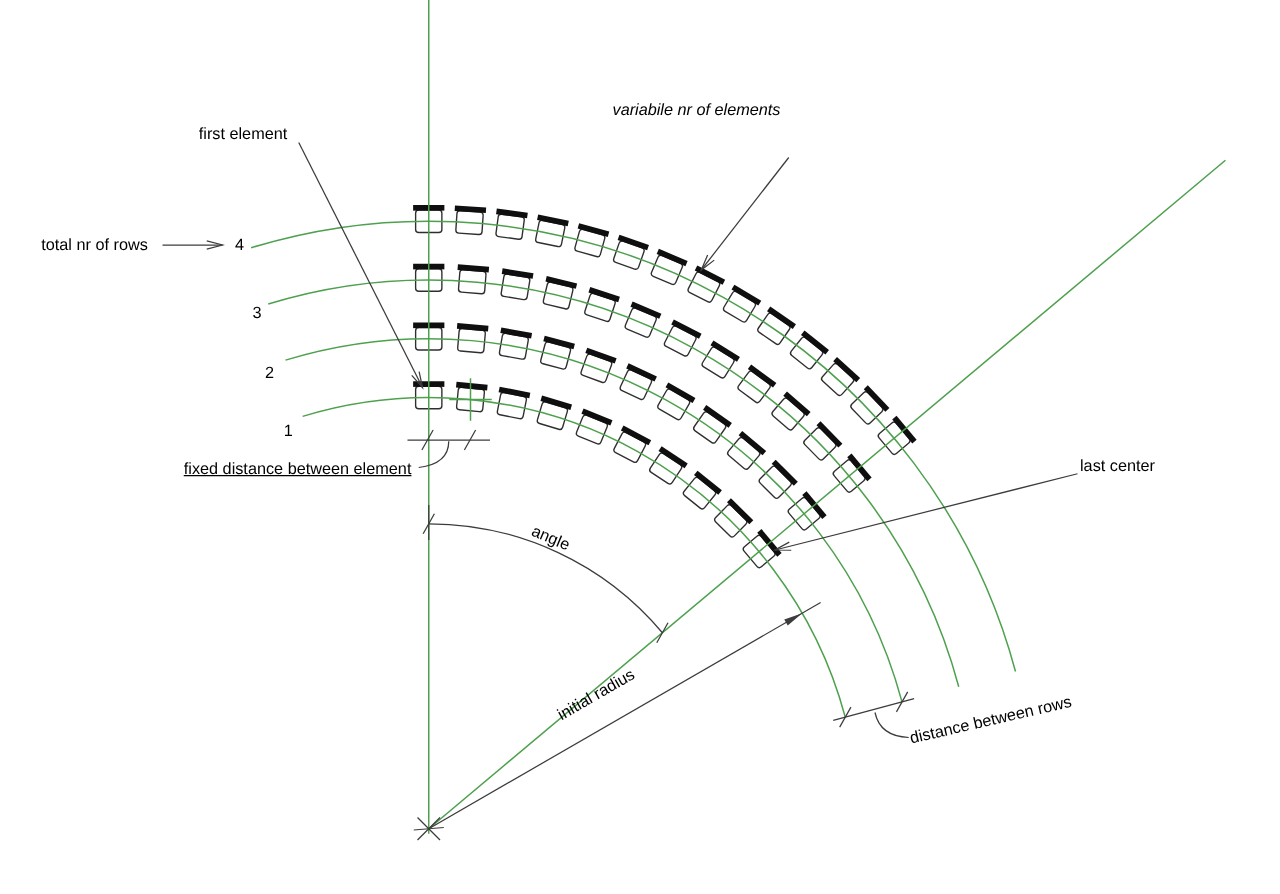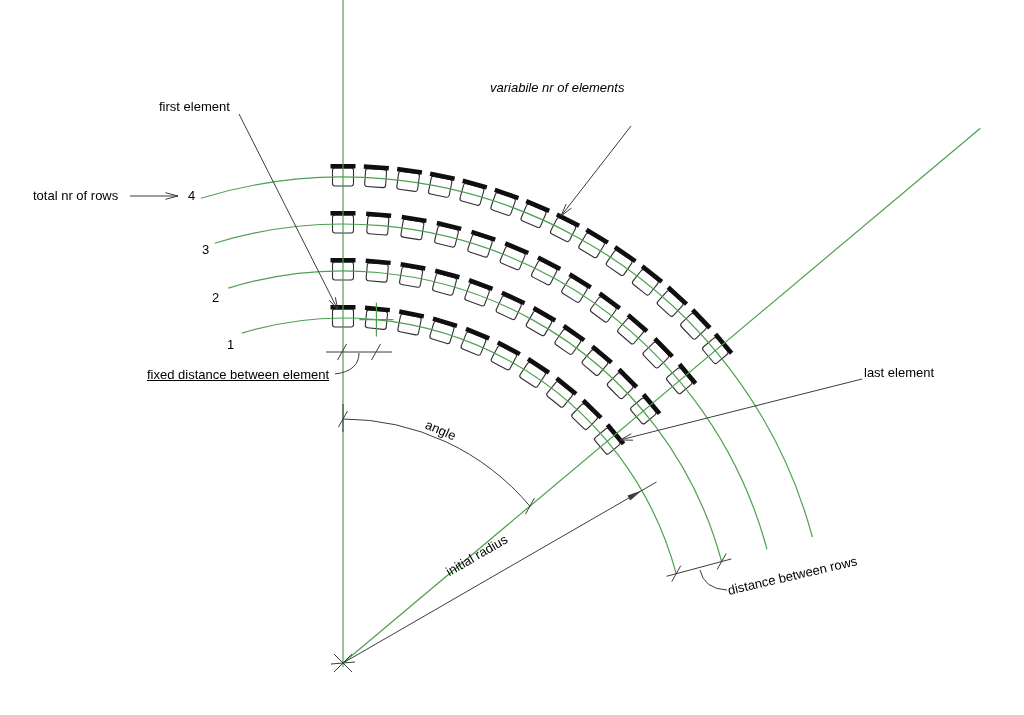--- a/index.html
+++ b/index.html
@@ -258,16 +258,16 @@
   <div class="rowno" style="left:202px;top:242px;">3</div>
   <div class="rowno" style="left:212px;top:290px;">2</div>
   <div class="rowno" style="left:227px;top:337px;">1</div>
 
   <div class="lbl" style="left:147px;top:367px;text-decoration:underline;">fixed distance between element</div>
 
   <div class="lbl" id="angle-label" style="left:429px;top:417px;">angle</div>
 
   <div class="lbl" id="initial-radius-label" style="left:447px;top:565px;">initial radius</div>
 
-  <div class="lbl" style="left:864px;top:365px;">last element</div>
+  <div class="lbl" style="left:864px;top:365px;">last center</div>
 
   <div class="lbl" id="distance-rows-label" style="left:728px;top:583px;">distance between rows</div>
 </div>
 
 </body></html>

